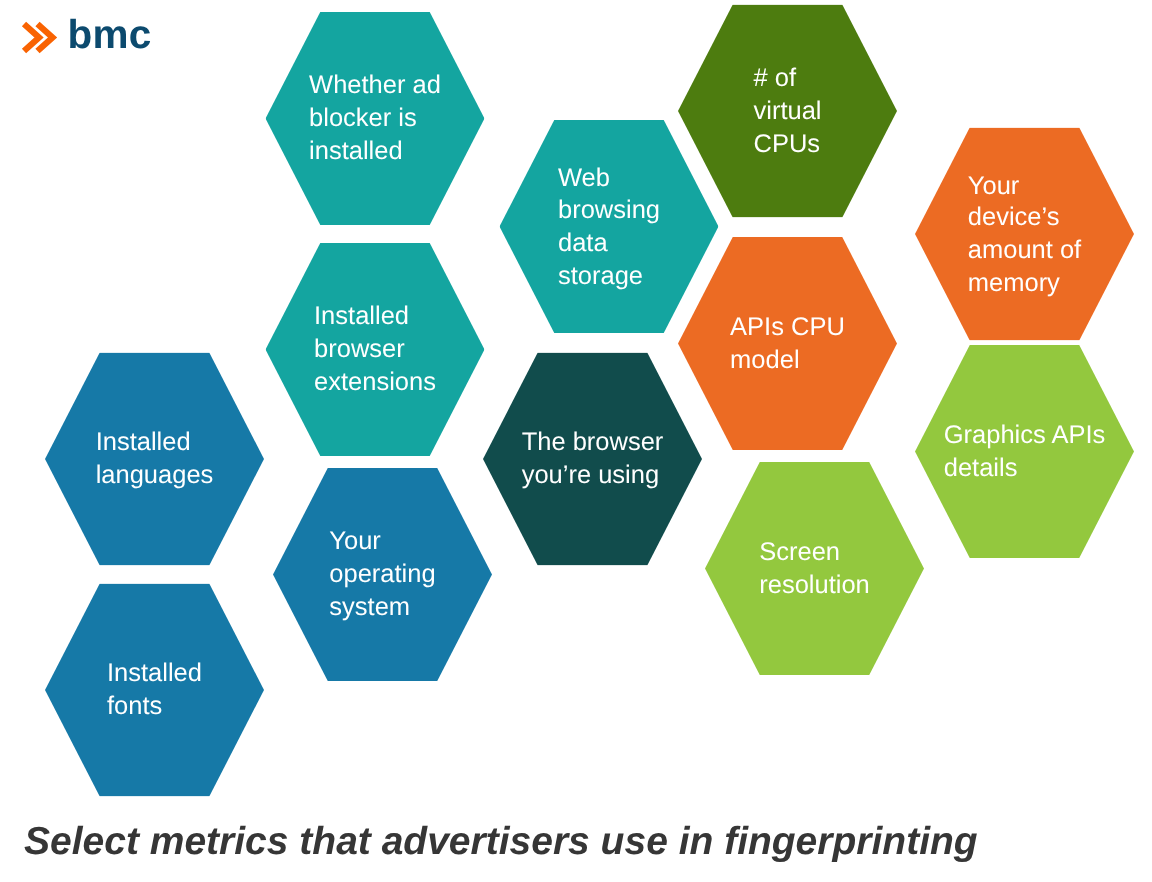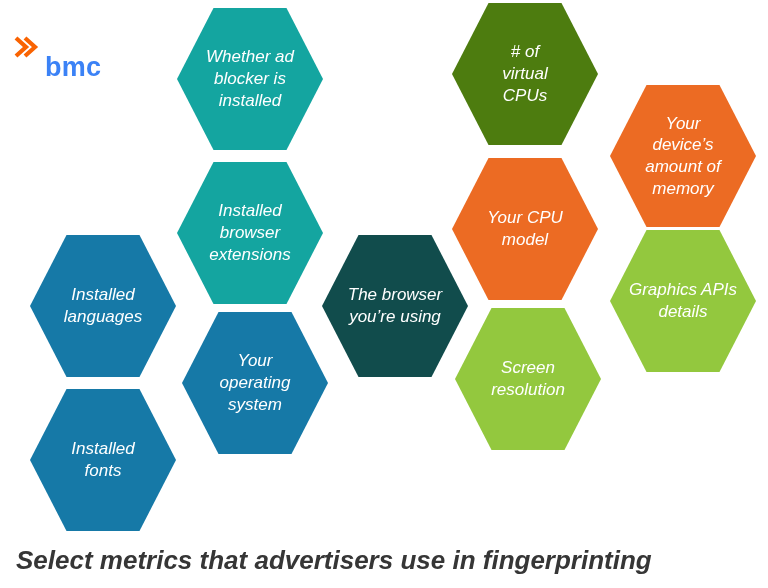--- a/index.html
+++ b/index.html
@@ -36,23 +36,21 @@
     height: 142px;
     clip-path: polygon(25% 0%, 75% 0%, 100% 50%, 75% 100%, 25% 100%, 0% 50%);
     display: flex;
     align-items: center;
     justify-content: center;
   }
   .hex-label {
     color: #ffffff;
     font-size: 17px;
     line-height: 1.28;
-    text-align: center;
     white-space: pre-line;
-    font-style: italic;
   }
   .caption {
     position: absolute;
     left: 16px;
     top: 545px;
     font-style: italic;
     font-weight: 700;
     font-size: 26px;
     color: #363636;
   }
@@ -62,51 +60,57 @@
 
 <div class="canvas">
 
   <div class="logo">
     <span style="display:inline-flex;">
       <svg width="28" height="28" viewBox="0 0 26 28">
         <polyline points="3,5 13,14 3,23" fill="none" stroke="#f96302" stroke-width="4.2"></polyline>
         <polyline points="12,5 22,14 12,23" fill="none" stroke="#f96302" stroke-width="4.2"></polyline>
       </svg>
     </span>
-    <span class="logo-text" style="color:#3b82f6;margin-top:44px;">bmc</span>
+    <span class="logo-text" style="color:#0c4a6e;">bmc</span>
   </div>
 
   <div class="hex" style="left: 177px; top: 8px; background: rgb(20, 165, 160);">
     <span class="hex-label">Whether ad
 blocker is
 installed</span>
   </div>
 
   <div class="hex" style="left: 452px; top: 3px; background: #4d7c0f;">
     <span class="hex-label"># of
 virtual
 CPUs</span>
   </div>
 
+  <div class="hex" style="left: 333px; top: 80px; background: rgb(20, 165, 160);">
+    <span class="hex-label">Web
+browsing
+data
+storage</span>
+  </div>
 
   <div class="hex" style="left: 610px; top: 85px; background: rgb(236, 107, 35);">
     <span class="hex-label">Your
 device’s
 amount of
 memory</span>
   </div>
 
   <div class="hex" style="left: 177px; top: 162px; background: rgb(20, 165, 160);">
     <span class="hex-label">Installed
 browser
 extensions</span>
   </div>
 
   <div class="hex" style="left: 452px; top: 158px; background: rgb(236, 107, 35);">
-    <span class="hex-label">Your CPU
+    <span class="hex-label">APIs CPU
 model</span>
   </div>
 
   <div class="hex" style="left: 30px; top: 235px; background: rgb(22, 121, 167);">
     <span class="hex-label">Installed
 languages</span>
   </div>
 
   <div class="hex" style="left: 610px; top: 230px; background: rgb(147, 200, 62);">
     <span class="hex-label">Graphics APIs
@@ -117,21 +121,21 @@
     <span class="hex-label">The browser
 you’re using</span>
   </div>
 
   <div class="hex" style="left: 182px; top: 312px; background: rgb(22, 121, 167);">
     <span class="hex-label">Your
 operating
 system</span>
   </div>
 
-  <div class="hex" style="left: 455px; top: 308px; background: rgb(147, 200, 62);">
+  <div class="hex" style="left: 470px; top: 308px; background: rgb(147, 200, 62);">
     <span class="hex-label">Screen
 resolution</span>
   </div>
 
   <div class="hex" style="left: 30px; top: 389px; background: rgb(22, 121, 167);">
     <span class="hex-label">Installed
 fonts</span>
   </div>
 
 

